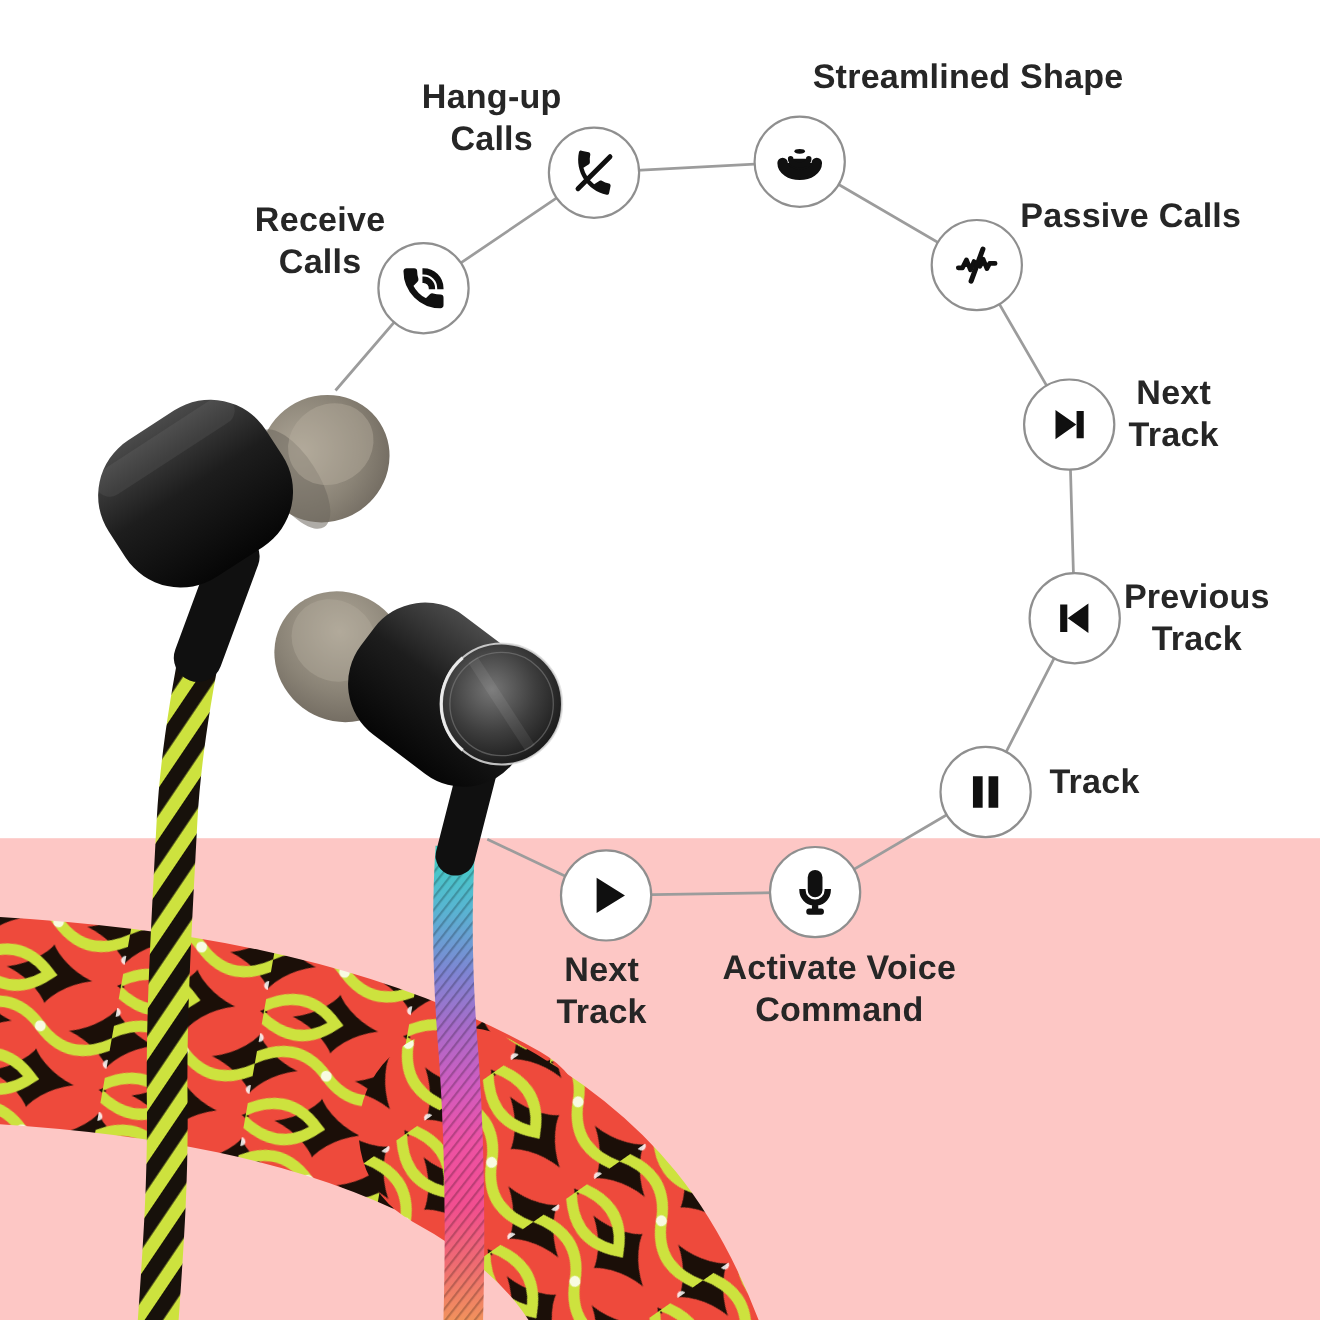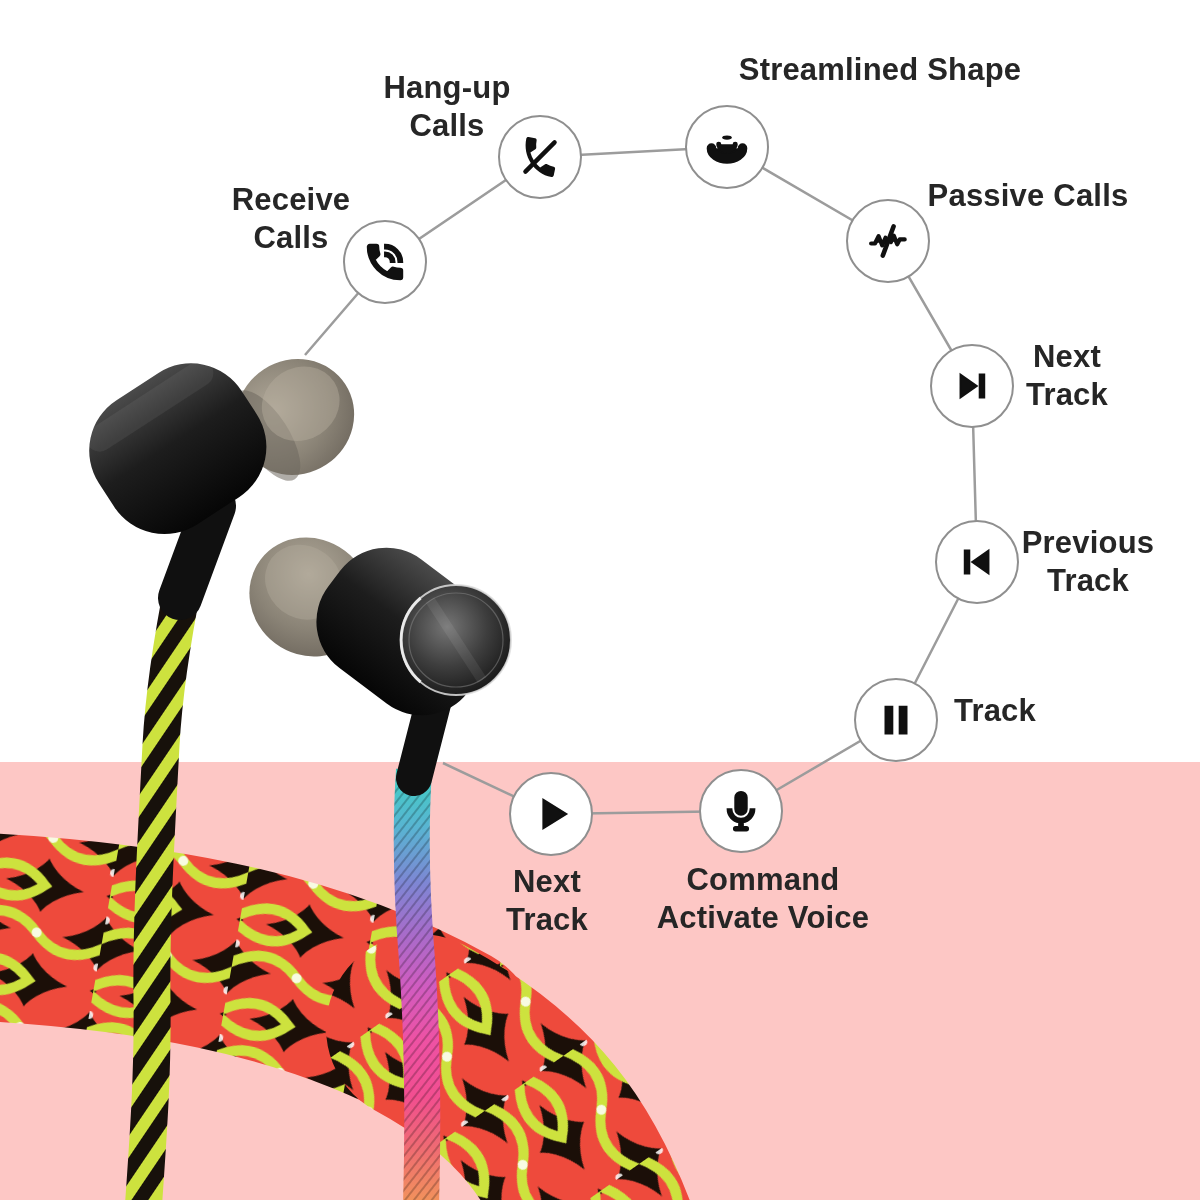--- a/index.html
+++ b/index.html
@@ -237,17 +237,17 @@
     <div>Track</div>
   </div>
   <div class="feat-label l-pause">
     <div>Track</div>
   </div>
   <div class="feat-label l-play">
     <div>Next</div>
     <div>Track</div>
   </div>
   <div class="feat-label l-voice">
+    <div>Activate Voice</div>
     <div>Command</div>
-    <div>Activate Voice</div>
   </div>
 
 </div>
 
 </body></html>

